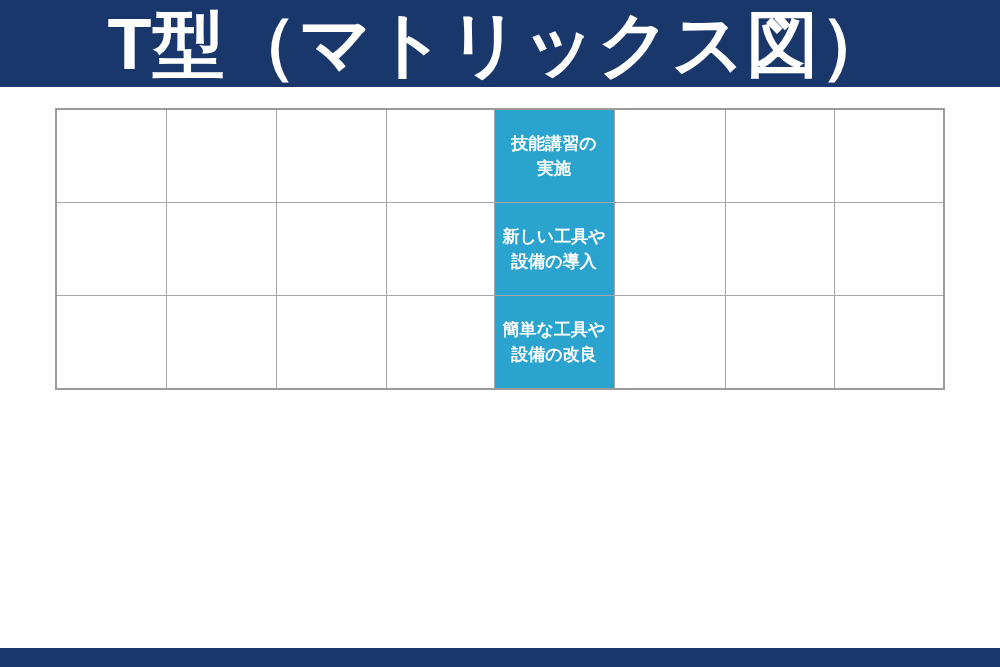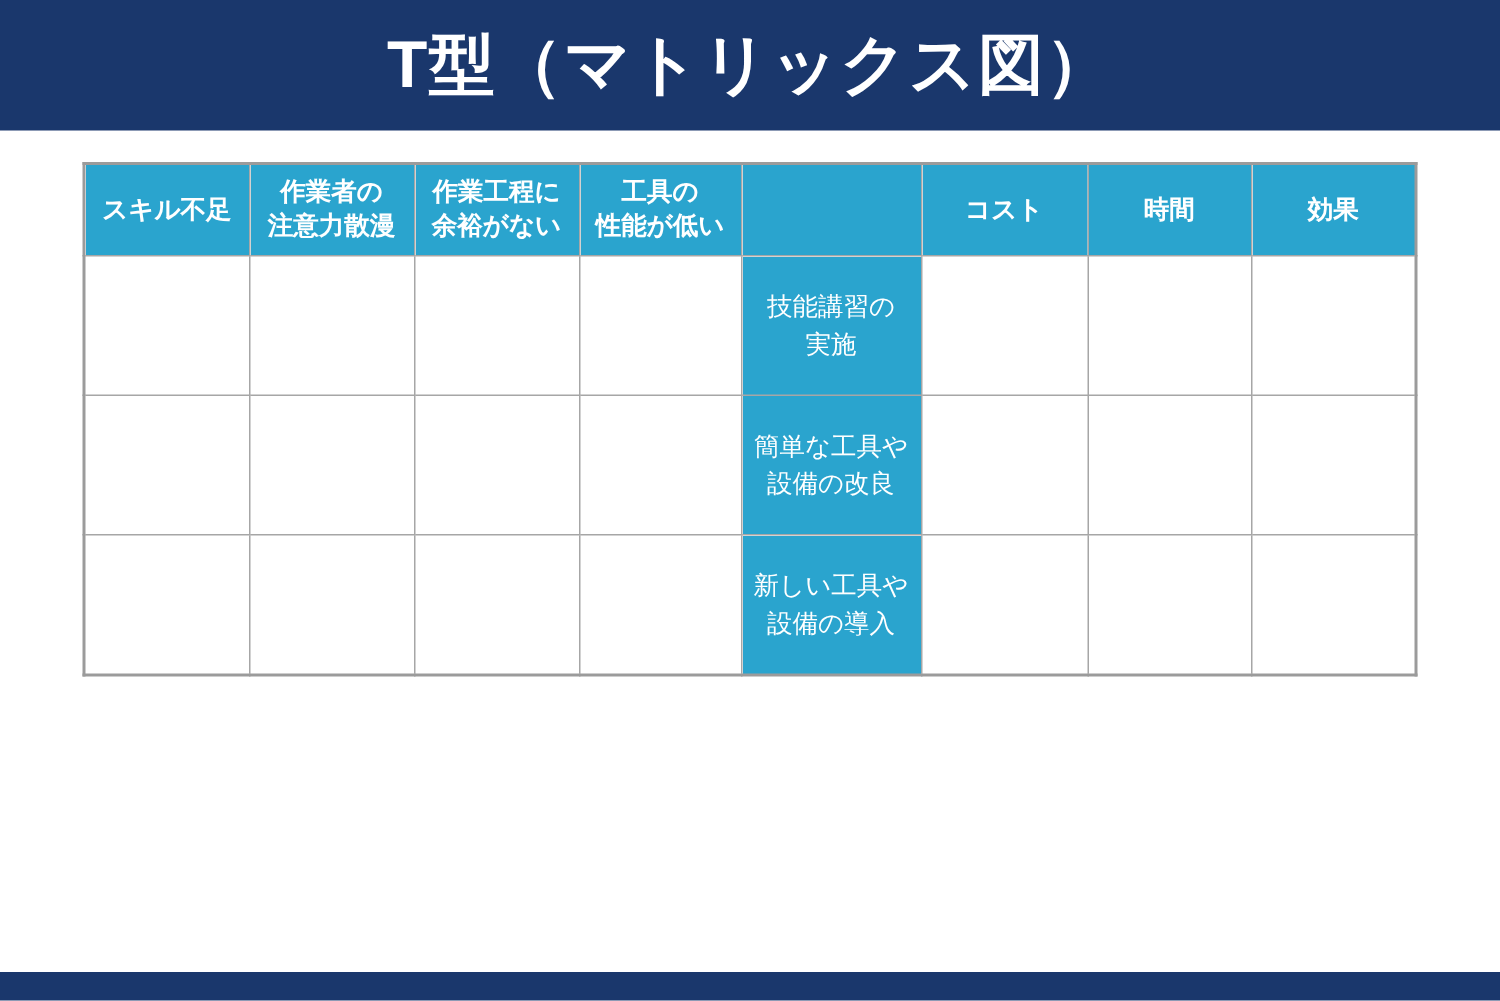--- a/index.html
+++ b/index.html
@@ -20,21 +20,21 @@
     left: 0;
     width: 1000px;
     height: 87px;
     background: var(--navy, #1a376c);
     display: flex;
     align-items: center;
     justify-content: center;
   }
   .banner .title {
     color: var(--text_on_color, #ffffff);
-    font-size: 44px;
+    font-size: 72px;
     font-weight: bold;
     letter-spacing: 1px;
     line-height: 1;
     white-space: nowrap;
   }
   .footer-bar {
     position: absolute;
     left: 0;
     bottom: 0;
     width: 1000px;
@@ -66,21 +66,21 @@
     font-weight: bold;
     line-height: 1.35;
   }
   tr.body-row td {
     height: 92px;
     background: #ffffff;
   }
   tr.body-row td.center-col {
     background: var(--cyan, #2aa4ce);
     color: var(--text_on_color, #ffffff);
-    font-weight: normal;
+    font-weight: bold;
   }
 </style>
 </head>
 <body>
 
 <div class="banner">
   <div class="title">T型（マトリックス図）</div>
 </div>
 
 <table class="matrix">
@@ -88,62 +88,49 @@
     <col style="width:110px">
       <col style="width:110px">
       <col style="width:110px">
       <col style="width:108px">
     <col style="width:120px">
       <col style="width:111px">
       <col style="width:109px">
       <col style="width:110px">
   </colgroup>
   <tbody>
-    <tr class="head-row">
-      <td>スキル不足</td>
-      <td>作業者の
-注意力散漫</td>
-      <td>作業工程に
-余裕がない</td>
-      <td>工具の
-性能が低い</td>
-      <td></td>
-      <td>コスト</td>
-      <td>時間</td>
-      <td>効果</td>
-    </tr>
     <tr class="body-row">
       <td></td>
       <td></td>
       <td></td>
       <td></td>
       <td class="center-col">技能講習の
 実施</td>
       <td></td>
       <td></td>
       <td></td>
     </tr>
     <tr class="body-row">
       <td></td>
       <td></td>
       <td></td>
       <td></td>
-      <td class="center-col">簡単な工具や
-設備の改良</td>
+      <td class="center-col">新しい工具や
+設備の導入</td>
       <td></td>
       <td></td>
       <td></td>
     </tr>
     <tr class="body-row">
       <td></td>
       <td></td>
       <td></td>
       <td></td>
-      <td class="center-col">新しい工具や
-設備の導入</td>
+      <td class="center-col">簡単な工具や
+設備の改良</td>
       <td></td>
       <td></td>
       <td></td>
     </tr>
   </tbody>
 </table>
 
 <div class="footer-bar"></div>
 
 </body></html>

